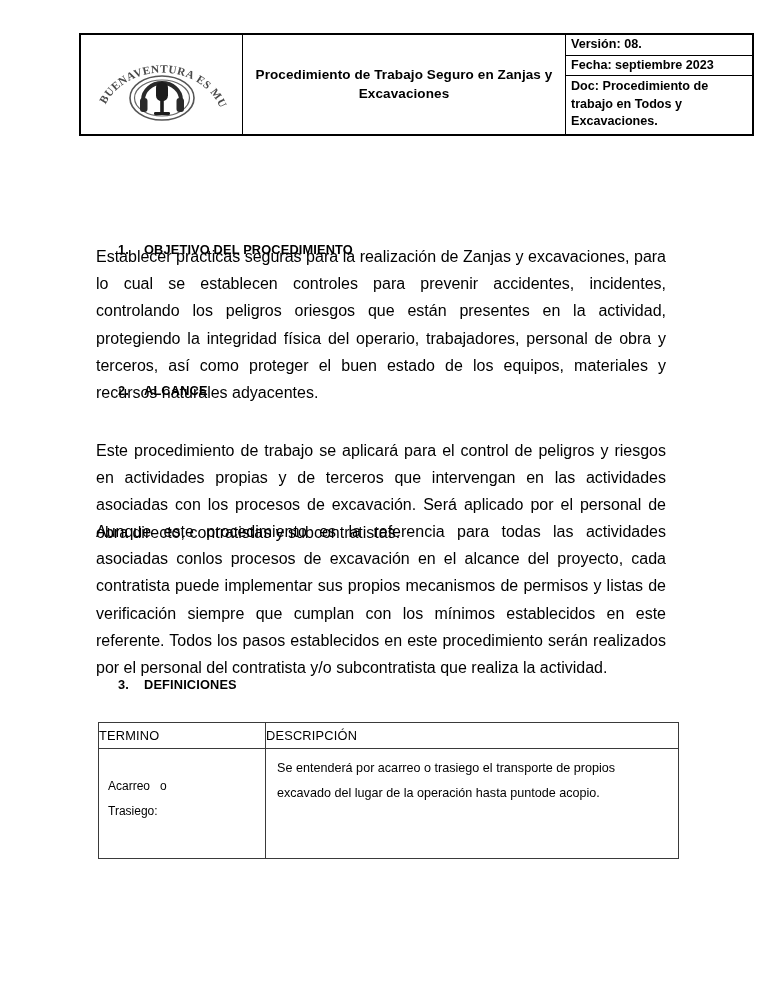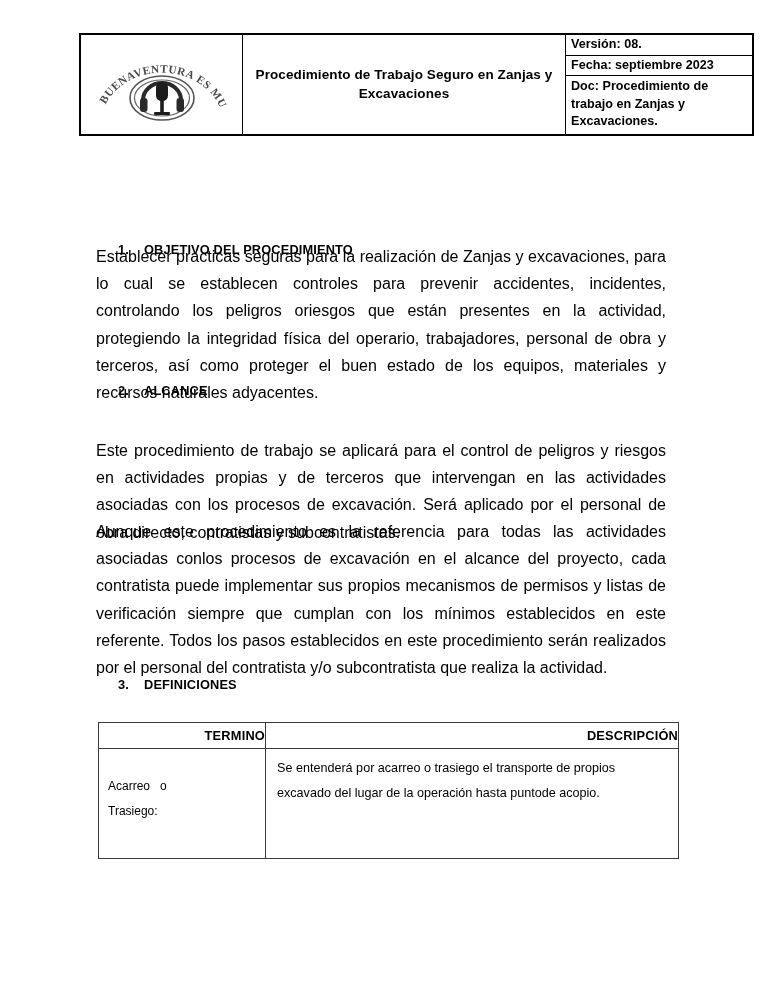--- a/index.html
+++ b/index.html
@@ -124,22 +124,22 @@
     border-collapse: collapse;
     table-layout: fixed;
   }
   .def-table th,
   .def-table td {
     border: 1.1px solid #3a3a3a;
     padding: 0;
   }
   .def-table th {
     font-size: 12.8px;
-    font-weight: bold;
-    text-align: right;
+    font-weight: normal;
+    text-align: left;
     height: 25px;
     letter-spacing: 0.2px;
   }
   .def-col-term { width: 167px; }
   .def-col-desc { width: 413px; }
 
   .def-table td.term-cell {
     font-size: 12px;
     line-height: 25px;
     vertical-align: top;
@@ -189,21 +189,21 @@
           </svg>
         </span>
       </td>
       <td class="hdr-title-cell" rowspan="3">Procedimiento de Trabajo Seguro en Zanjas y Excavaciones</td>
       <td class="hdr-meta-cell">Versión: 08.</td>
     </tr>
     <tr>
       <td class="hdr-meta-cell">Fecha: septiembre 2023</td>
     </tr>
     <tr>
-      <td class="hdr-meta-cell doc">Doc: Procedimiento de trabajo en Zanjas y Excavaciones.</td>
+      <td class="hdr-meta-cell doc">Doc: Procedimiento de trabajo en Todos y Excavaciones.</td>
     </tr>
   </tbody>
     </table>
 
   <div class="content">
 
     <div class="section-heading" style="left:118px; top:210px;margin-top:32px;">
       <span class="num">1.</span><span>OBJETIVO DEL PROCEDIMIENTO</span>
     </div>
 

